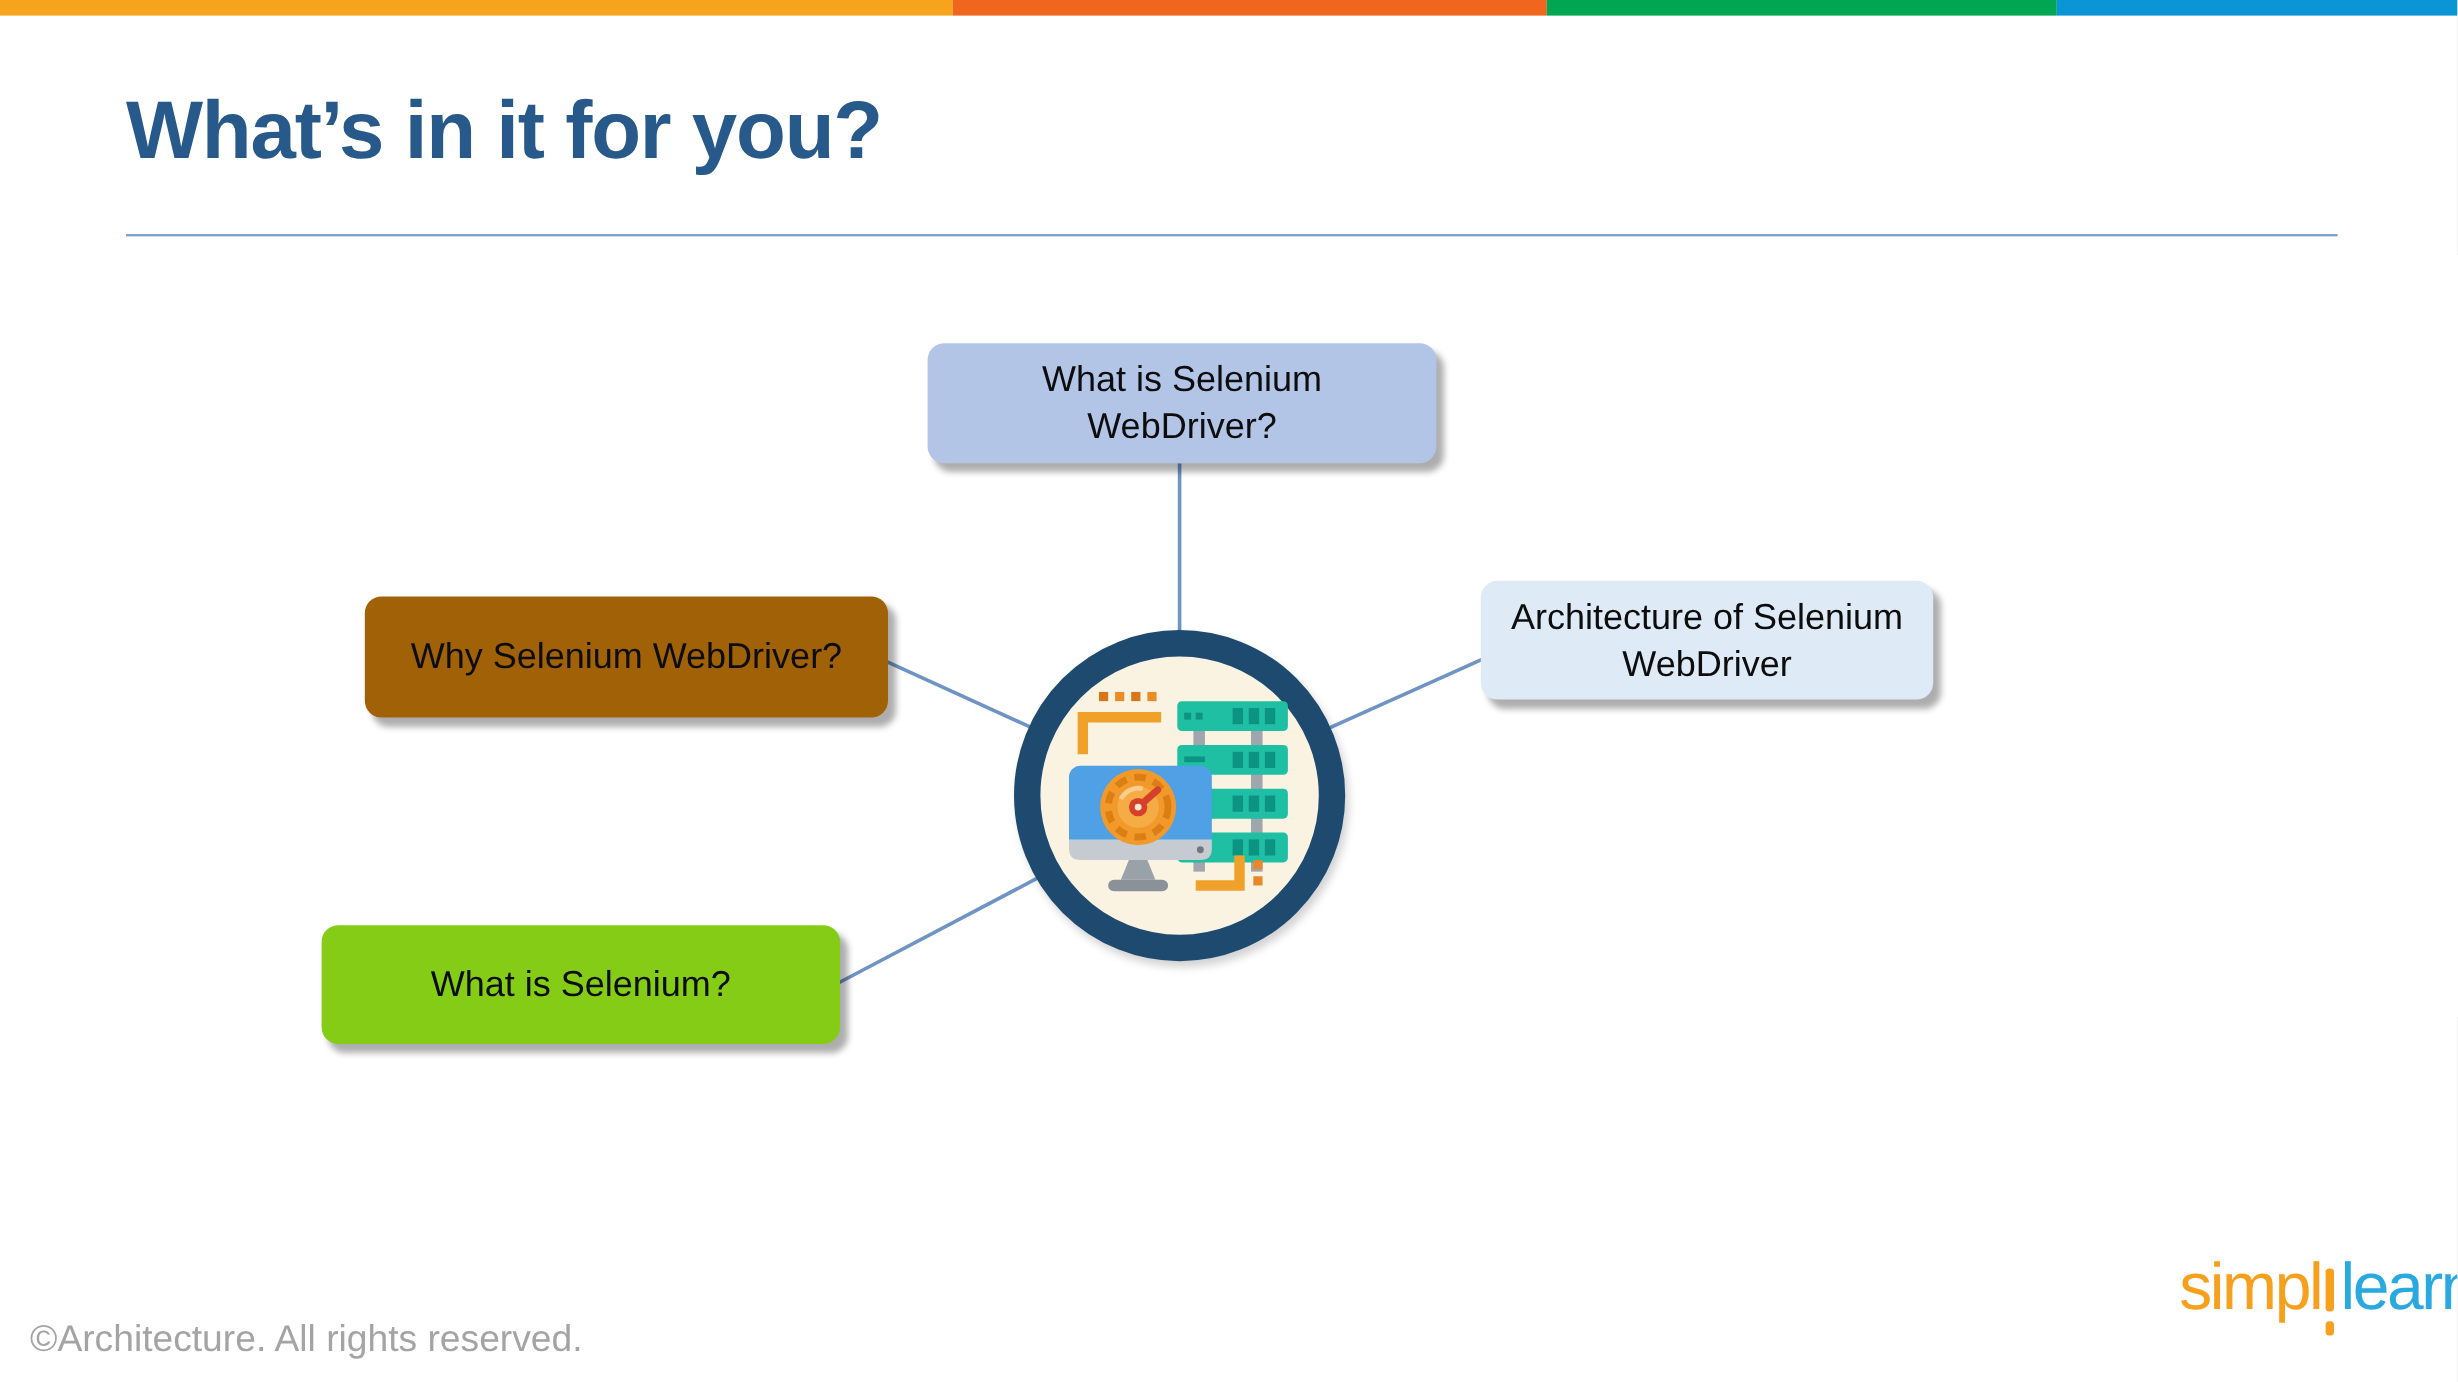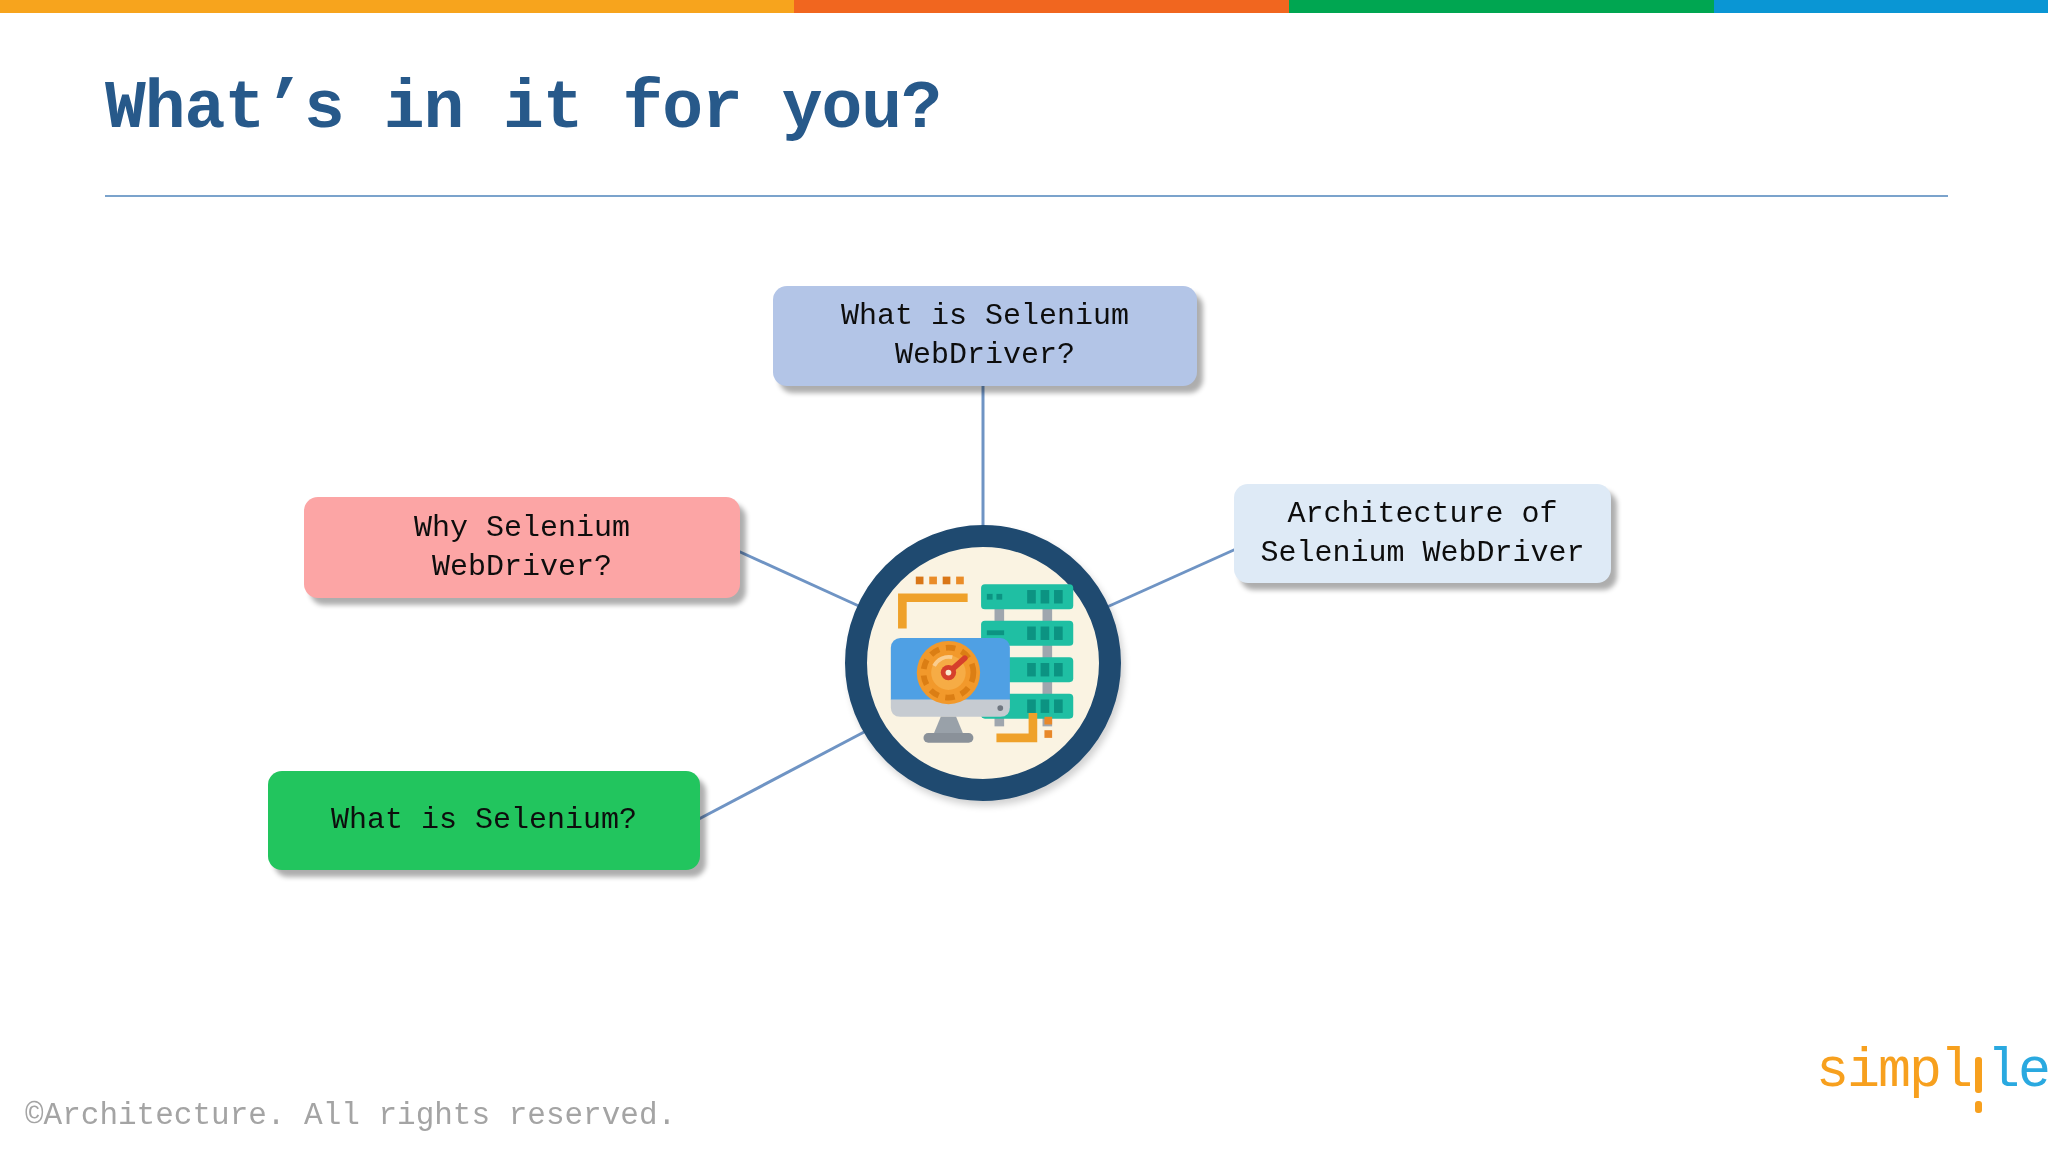--- a/index.html
+++ b/index.html
@@ -1,21 +1,21 @@
 <!DOCTYPE html>
 <html><head>
 <meta charset="utf-8">
 <style>
   html,body{margin:0;padding:0;background:#e8e8e8;}
   .slide{
     position:relative;
     width:2048px;height:1152px;
     background:#ffffff;
     overflow:hidden;
-    font-family:Liberation Mono, monospace;
+    font-family:Liberation Sans, sans-serif;
   }
   
   .top-bar{position:absolute;left:0;top:0;width:2048px;height:13px;display:flex;}
   .top-bar .seg{height:100%;}
   .seg1{width:794px;background:#F7A41D;}
   .seg2{width:495px;background:#F1661F;}
   .seg3{width:425px;background:#00A651;}
   .seg4{width:334px;background:#0A96D4;}
 
   
@@ -36,23 +36,23 @@
   .topic{
     position:absolute;
     display:flex;align-items:center;justify-content:center;
     text-align:center;
     font-size:30px;line-height:1.3;color:#0d0d0d;
     border-radius:14px;
     box-shadow:6px 7px 5px rgba(0,0,0,0.32);
     padding:12px 18px;box-sizing:border-box;
   }
   .topic-top   {left:773px; top:286px; width:424px; height:100px; background:#B3C5E7;}
-  .topic-left  {left:304px; top:497px; width:436px; height:101px; background:#fca5a5;}
+  .topic-left  {left:304px; top:497px; width:436px; height:101px; background:#a16207;}
   .topic-right {left:1234px;top:484px; width:377px; height:99px;  background:#DEEAF6;}
-  .topic-bottom{left:268px; top:771px; width:432px; height:99px;  background:#22c55e;}
+  .topic-bottom{left:268px; top:771px; width:432px; height:99px;  background:#84cc16;}
 
   
   .hub{
     position:absolute;left:845px;top:525px;width:276px;height:276px;
     box-sizing:border-box;
     border:22px solid #1F4A70;border-radius:50%;
     background:#FAF3E2;
     display:flex;align-items:center;justify-content:center;
     box-shadow:3px 5px 7px rgba(0,0,0,0.18);
   }

